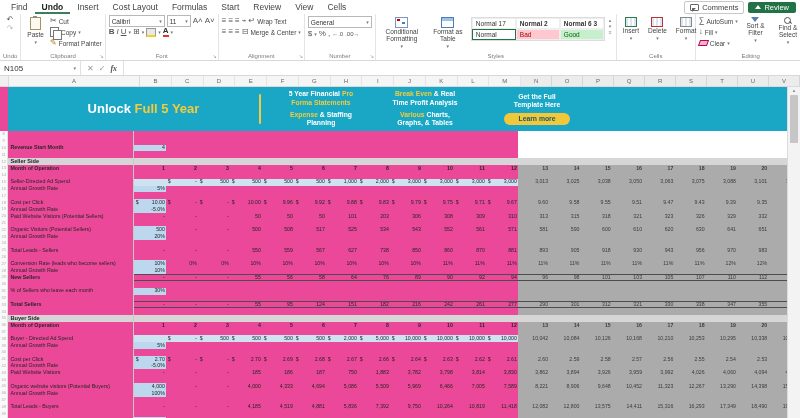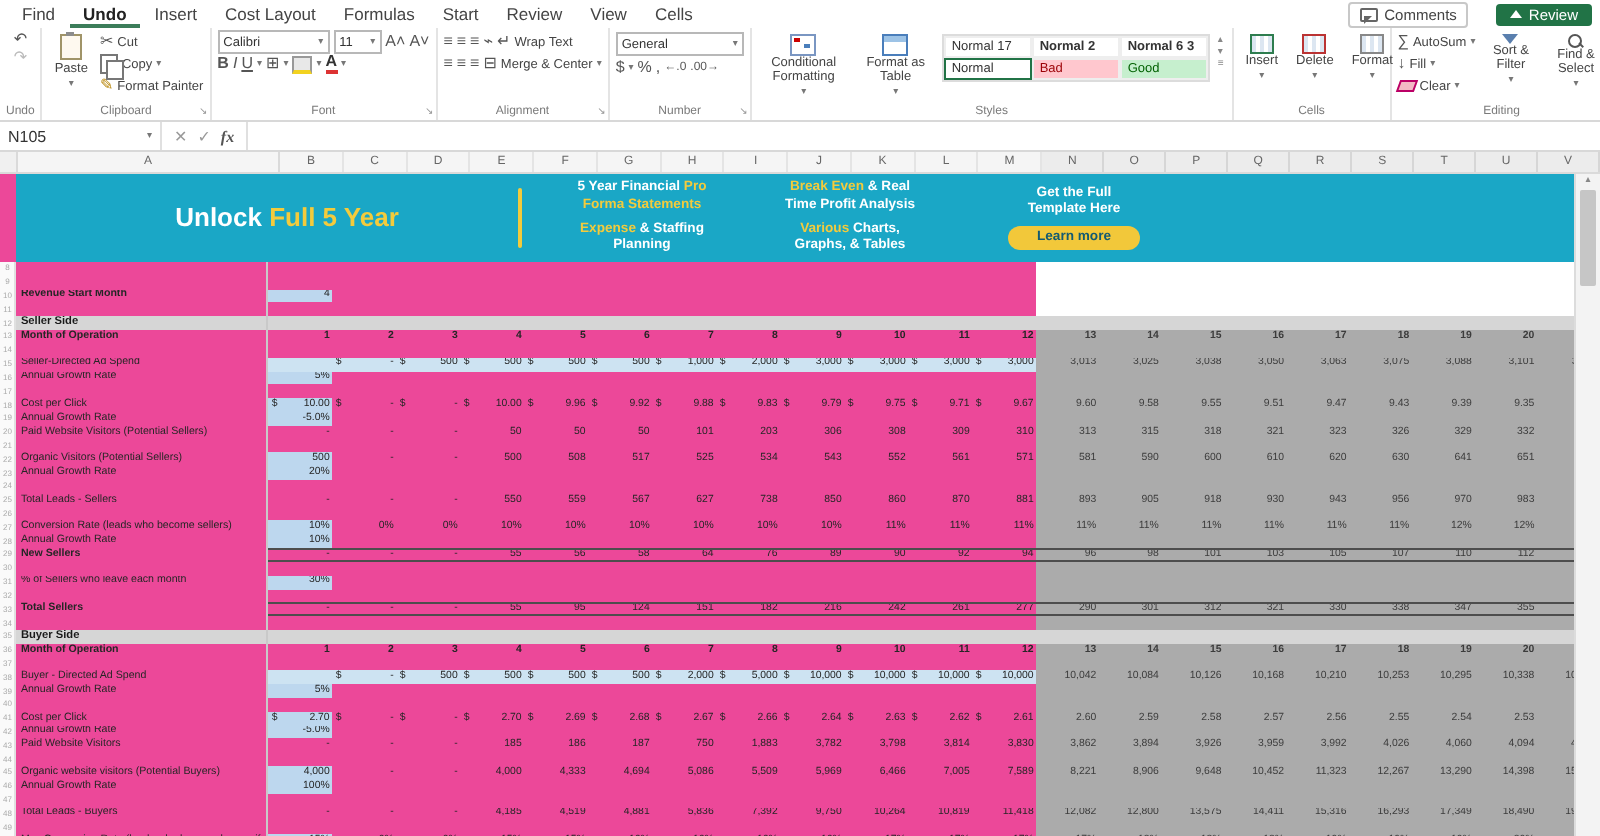--- a/index.html
+++ b/index.html
@@ -3,21 +3,21 @@
 <meta charset="utf-8">
 <style>
   html,body{margin:0;padding:0;}
   body{width:800px;height:418px;overflow:hidden;background:#fff;
        font-family:"Liberation Sans","DejaVu Sans",sans-serif;color:#262626;
        -webkit-font-smoothing:antialiased;}
   
   .rtabs{height:14px;display:flex;align-items:center;background:#fff;font-size:8.5px;color:#444;padding-left:4px;}
   .rtab{padding:0 7px;height:100%;display:flex;align-items:center;cursor:default;}
   .rtab.active{font-weight:bold;color:#222;box-shadow:inset 0 -2px 0 #3c7d5a;}
-  .rtabs-right{margin-left:auto;display:flex;align-items:center;gap:14px;padding-right:4px;}
+  .rtabs-right{margin-left:auto;display:flex;align-items:center;gap:4px;padding-right:4px;}
   .comments-btn{display:flex;align-items:center;gap:3px;border:1px solid #c8c8c8;border-radius:2px;height:11px;padding:0 5px;font-size:7.5px;background:#fff;}
   .bubble{width:7px;height:5px;border:1px solid #666;border-radius:1px;position:relative;}
   .bubble:after{content:"";position:absolute;left:1px;bottom:-2px;border:2px solid transparent;border-top-color:#666;border-left-color:#666;width:0;height:0;}
   .share-btn{display:flex;align-items:center;gap:3px;background:#217346;color:#fff;border-radius:2px;height:11px;padding:0 7px;font-size:7.5px;}
   .share-arrow{width:0;height:0;border-left:3px solid transparent;border-right:3px solid transparent;border-bottom:4px solid #fff;}
   
   .ribbon{height:46px;display:flex;background:#fff;border-bottom:1px solid #d8d8d8;font-size:6.5px;color:#444;}
   .rgroup{display:flex;flex-direction:column;border-right:1px solid #e4e4e4;padding:2px 3px 0 3px;position:relative;}
   .rgroup-label{margin-top:auto;text-align:center;font-size:6px;color:#7a7a7a;padding-bottom:1px;white-space:nowrap;}
   .launcher{position:absolute;right:1px;bottom:1px;font-size:5px;color:#999;}

